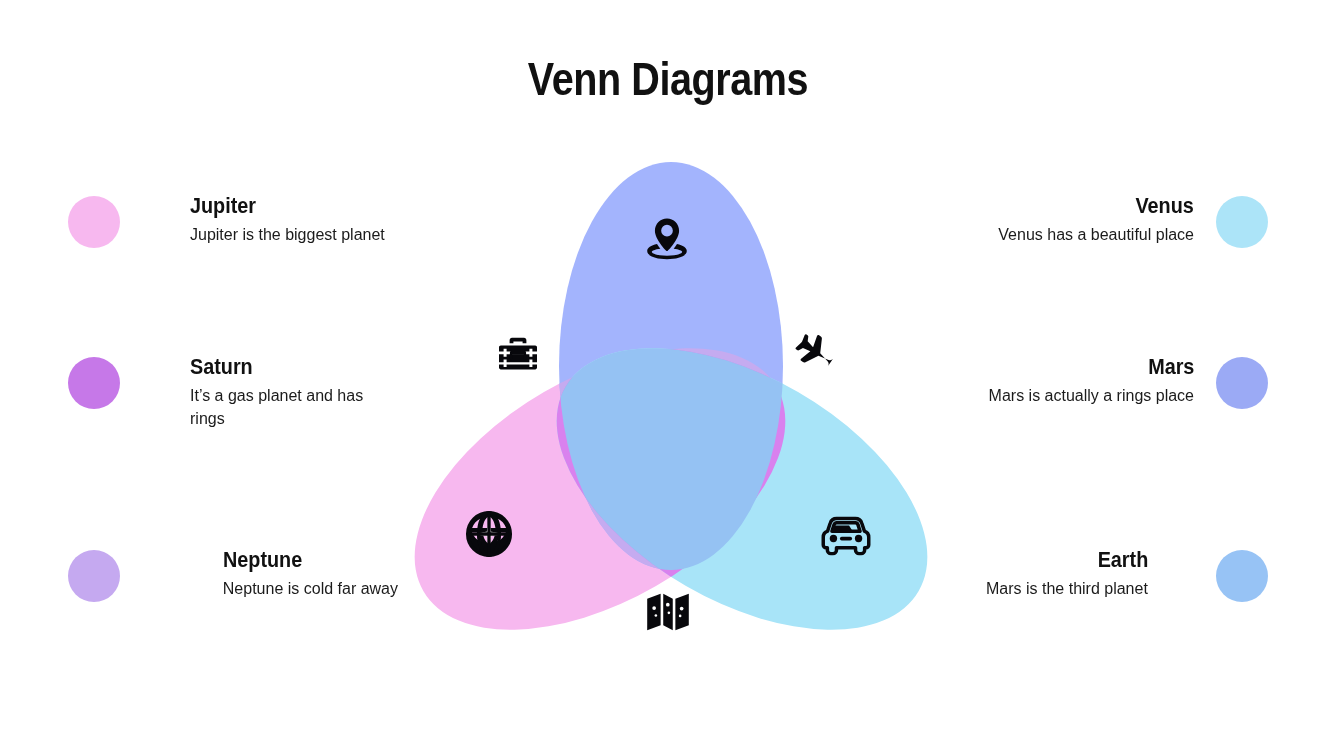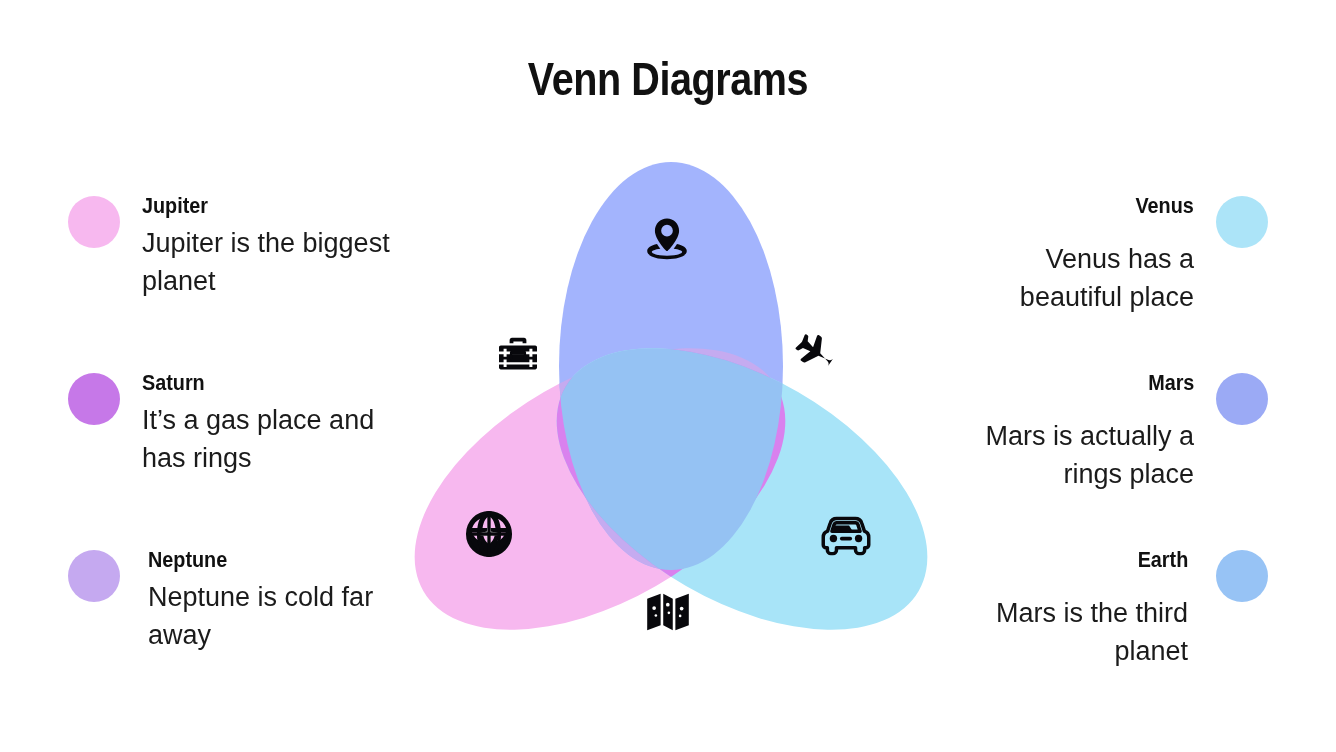--- a/index.html
+++ b/index.html
@@ -56,47 +56,48 @@
     height: 52px;
     border-radius: 50%;
     flex: 0 0 52px;
     margin-top: 8px;
   }
   .legend-text {
     display: flex;
     flex-direction: column;
     line-height: 1.28;
     padding-top: 4px;
+    margin-left: 48px;
   }
   .legend-left .legend-text  { text-align: left;  align-items: flex-start; }
-  .legend-right .legend-text { text-align: right; align-items: flex-end; gap: 16px; }
+  .legend-right .legend-text { text-align: right; align-items: flex-end; }
 
   .legend-title {
     font-size: 22px;
     font-weight: 700;
     color: #111111;
     font-family: "Liberation Sans Narrow", "Liberation Sans", sans-serif;
     transform: scaleX(0.9);
     transform-origin: left center;
     margin-bottom: 4px;
     white-space: nowrap;
   }
   .legend-right .legend-title { transform-origin: right center; }
 
   .legend-desc {
-    font-size: 27px;
+    font-size: 16px;
     font-weight: 400;
     color: #1b1b1b;
     max-width: 250px;
     line-height: 1.42;
   }
 
   
   .row-1 { top: 188px; }
-  .row-2 { top: 365px; }
+  .row-2 { top: 349px; }
   .row-3 { top: 542px; justify-content: space-between; }
 
   
   #venn-wrap {
     position: absolute;
     left: 398px;
     top: 156px;
     width: 546px;
     height: 530px;
   }
@@ -120,21 +121,21 @@
     <span class="legend-text">
       <span class="legend-title">Jupiter</span>
       <span class="legend-desc">Jupiter is the biggest planet</span>
     </span>
   </div>
 
   <div class="legend-item legend-left row-2">
     <span class="legend-dot" id="dot-l1" style="background: rgb(198, 120, 232);"></span>
     <span class="legend-text">
       <span class="legend-title">Saturn</span>
-      <span class="legend-desc">It’s a gas place and has rings</span>
+      <span class="legend-desc">It’s a gas planet and has rings</span>
     </span>
   </div>
 
   <div class="legend-item legend-left row-3">
     <span class="legend-dot" id="dot-l2" style="background: rgb(197, 169, 240);"></span>
     <span class="legend-text">
       <span class="legend-title">Neptune</span>
       <span class="legend-desc">Neptune is cold far away</span>
     </span>
   </div>

